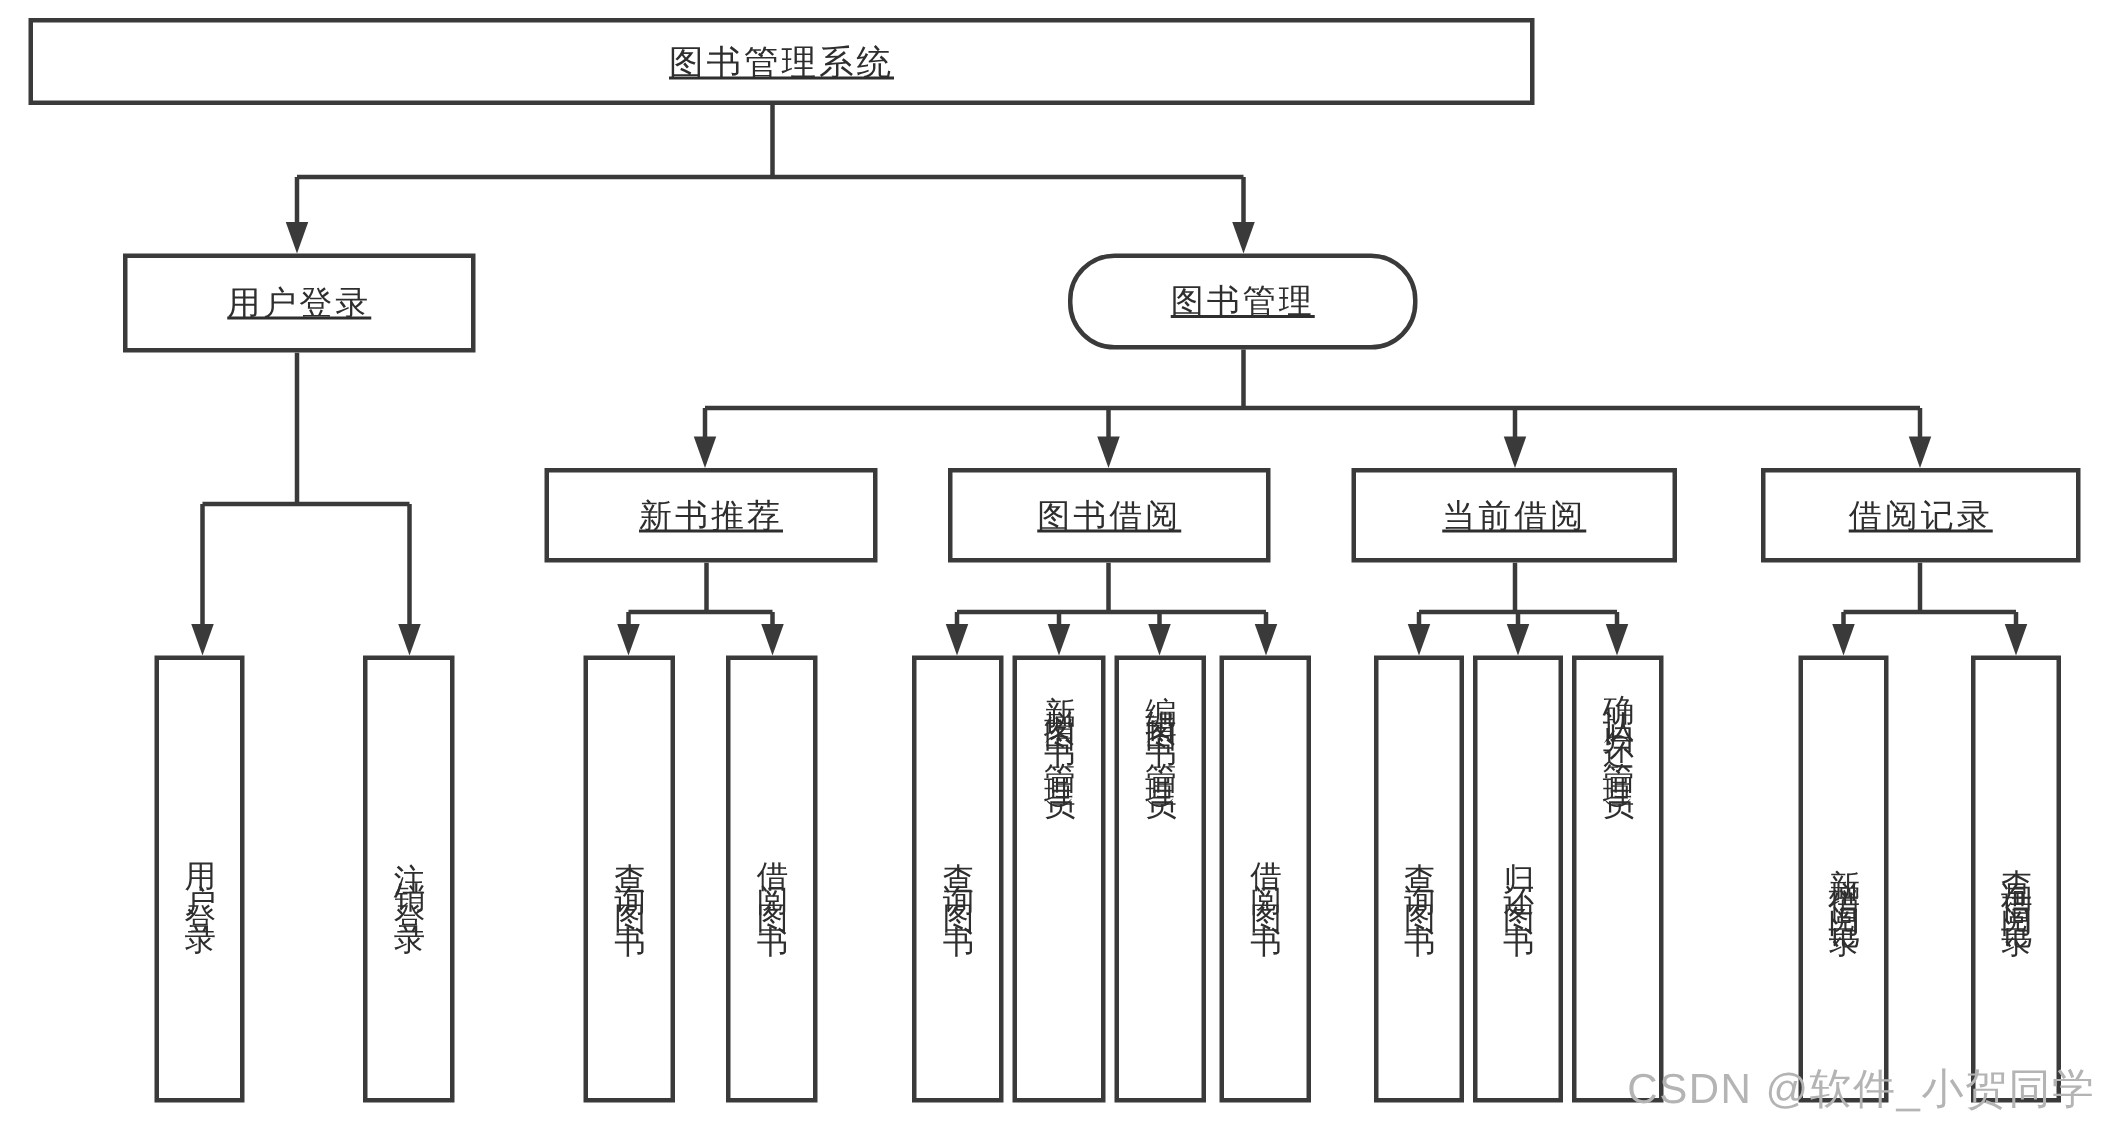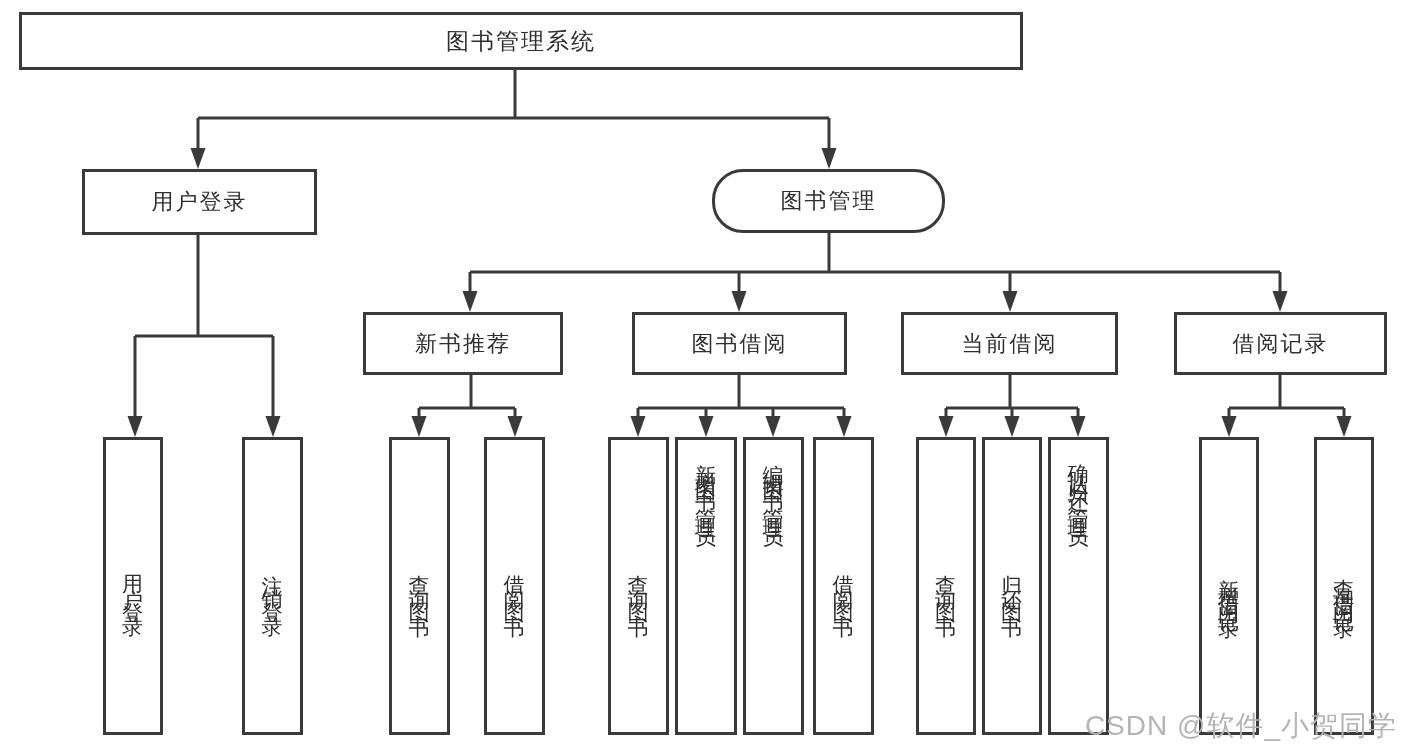--- a/index.html
+++ b/index.html
@@ -30,20 +30,21 @@
     background: #ffffff;
     display: flex;
     align-items: center;
     justify-content: center;
     color: var(--text, #2e2e2e);
   }
   .node.hlabel span {
     font-size: 22px;
     letter-spacing: 2px;
     white-space: nowrap;
+    text-decoration: underline;
   }
   .node.root span { font-size: 23px; }
   .node.vert span {
     writing-mode: vertical-rl;
     font-size: 21px;
     line-height: 1;
   }
   .node.v4    span { letter-spacing: 14px; }
   .node.v6    span { letter-spacing: 8px; }
   .node.vlong { align-items: flex-start; padding-top: 7px; }
@@ -123,21 +124,21 @@
     <span>图书管理系统</span>
   </div>
 
   <div class="node hlabel" style="left:82px; top:169px; width:235px; height:66px;">
     <span>用户登录</span>
   </div>
   <div class="node hlabel" style="left:712px; top:169px; width:233px; height:64px;border-radius:31px;">
     <span>图书管理</span>
   </div>
 
-  <div class="node hlabel" style="left:363px; top:312px; width:200px; height:63px;">
+  <div class="node hlabel" style="left:363px; top:312px; width:222px; height:63px;">
     <span>新书推荐</span>
   </div>
   <div class="node hlabel" style="left:632px; top:312px; width:215px; height:63px;">
     <span>图书借阅</span>
   </div>
   <div class="node hlabel" style="left:901px; top:312px; width:217px; height:63px;">
     <span>当前借阅</span>
   </div>
   <div class="node hlabel" style="left:1174px; top:312px; width:213px; height:63px;">
     <span>借阅记录</span>

